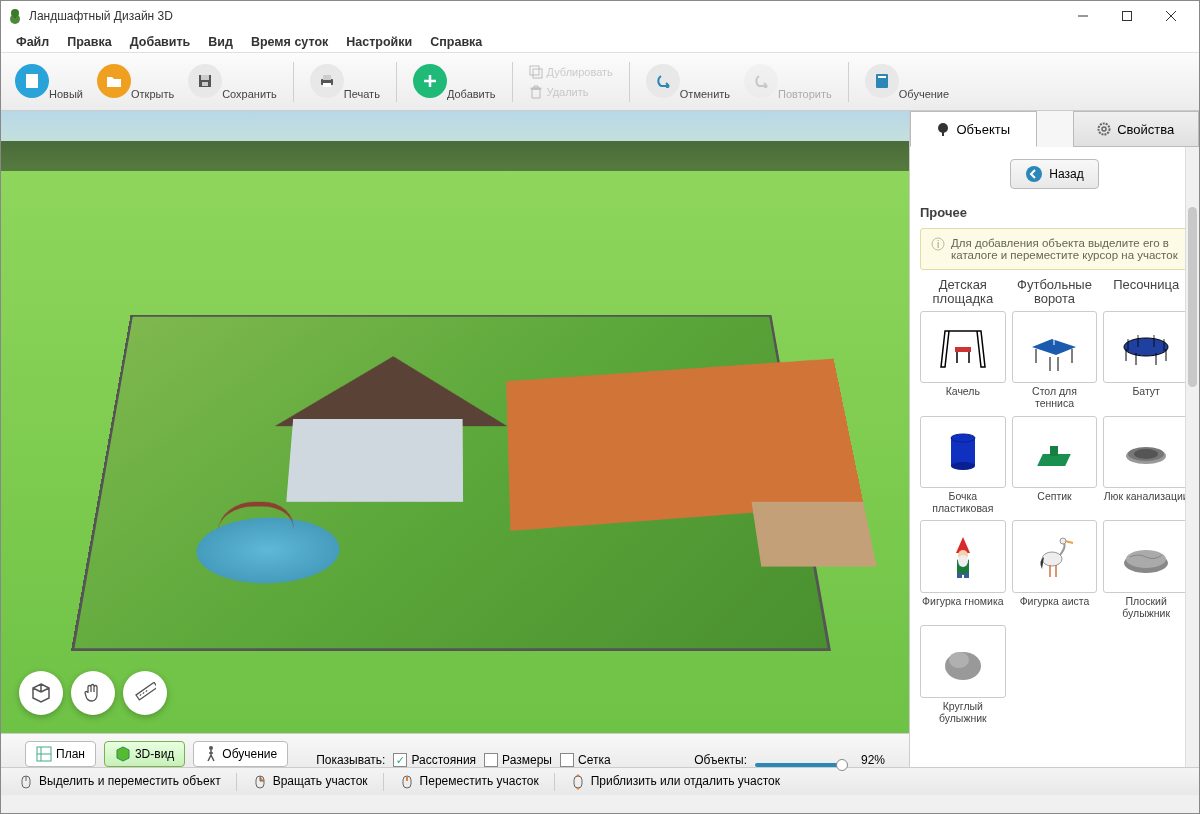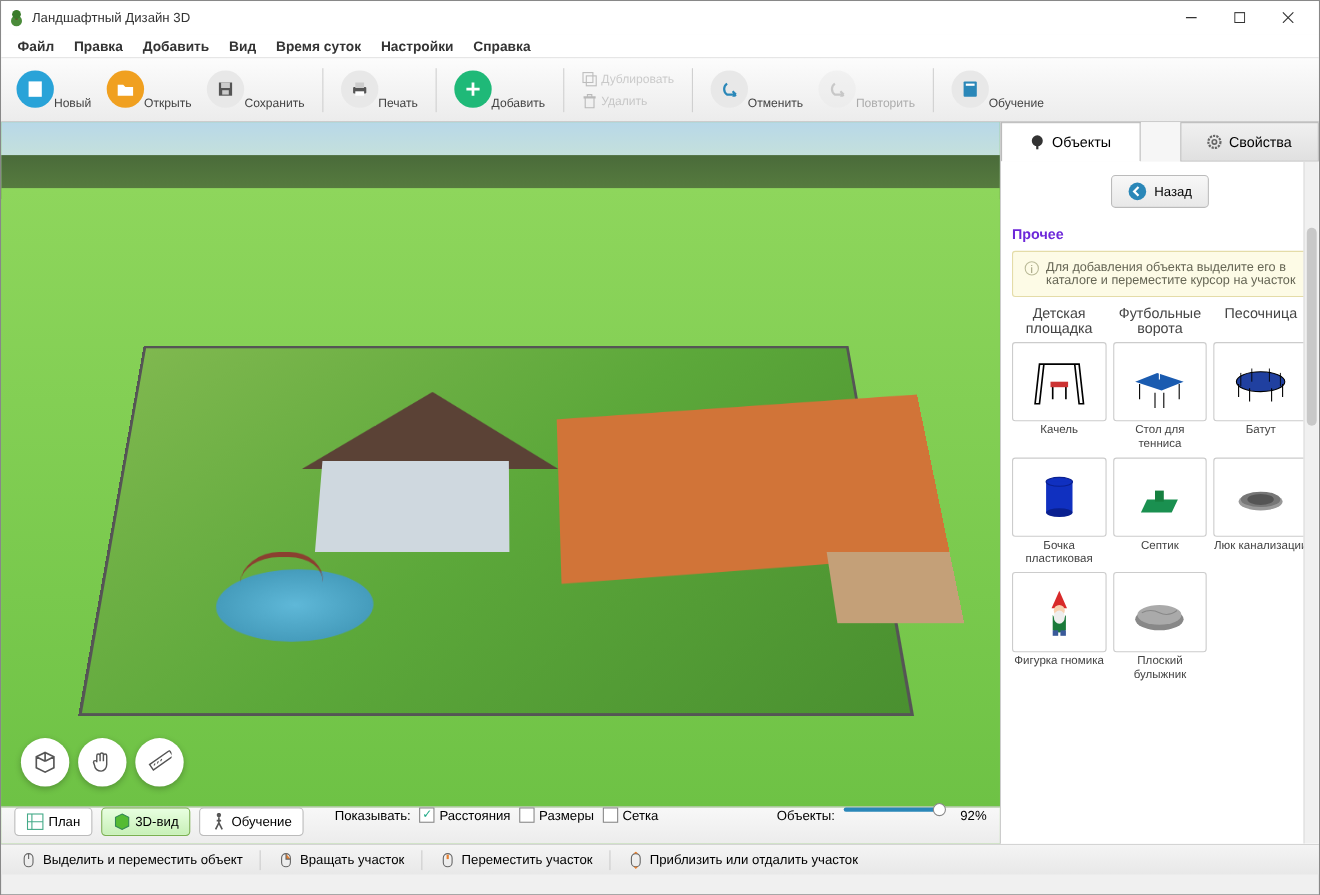--- a/index.html
+++ b/index.html
@@ -27,36 +27,36 @@
 .house1 { position: absolute; left: 180px; top: 60px; width: 260px; height: 200px; }
 .house1 .wall { position: absolute; bottom: 0; left: 20px; width: 190px; height: 110px; background: #cfd8df; }
 .house1 .roof { position: absolute; top: 0; left: 0; width: 260px; height: 100px; background: #5b4236; clip-path: polygon(50% 0%, 100% 100%, 0% 100%); }
 .house2 { position: absolute; left: 440px; top: 80px; width: 380px; height: 260px; }
 .house2 .roof2 { position: absolute; top: 0; left: 0; width: 100%; height: 200px; background: #d17438; transform: skewY(-5deg); }
 .house2 .wall2 { position: absolute; bottom: 0; right: 0; width: 120px; height: 80px; background: #c4a078; }
 .pond { position: absolute; left: 110px; top: 280px; width: 150px; height: 80px; background: radial-gradient(#5fb8d8,#3a90b0); border-radius: 50%; }
 .bridge { position: absolute; left: 130px; top: 260px; width: 80px; height: 35px; border-top: 6px solid #8b4030; border-radius: 40px 40px 0 0; }
 .floatctrls { position: absolute; left: 18px; bottom: 18px; display: flex; gap: 8px; }
 .floatbtn { width: 44px; height: 44px; background: #fff; border-radius: 50%; display: flex; align-items: center; justify-content: center; box-shadow: 0 2px 6px rgba(0,0,0,0.25); cursor: pointer; }
-.viewbar { height: 34px; background: linear-gradient(#f8f8f8,#ececec); border-top: 1px solid #ccc; display: flex; align-items: flex-start; padding: 0 12px; font-size: 12px; gap: 8px; }
+.viewbar { height: 34px; background: linear-gradient(#f8f8f8,#ececec); border-top: 1px solid #ccc; display: flex; align-items: flex-end; padding: 0 24px; font-size: 12px; gap: 8px; }
 .viewtab { display: flex; align-items: center; gap: 4px; padding: 4px 10px; background: #fff; border: 1px solid #bbb; border-radius: 4px; cursor: pointer; }
 .viewtab.active { background: linear-gradient(#e8ffe0,#c8f0b8); border-color: #7ab050; }
 .chk { display: flex; align-items: center; gap: 4px; cursor: pointer; }
 .chkbox { width: 14px; height: 14px; border: 1px solid #888; background: #fff; display: flex; align-items: center; justify-content: center; }
 .chkbox.on::after { content: "✓"; font-size: 11px; color: #2a8; line-height: 1; }
 .slider { width: 90px; height: 4px; background: linear-gradient(90deg,#2a87b8 0%,#2a87b8 92%,#ccc 92%,#ccc 100%); border-radius: 2px; position: relative; }
 .slider .thumb { position: absolute; left: 90%; top: -4px; width: 12px; height: 12px; background: #fff; border: 1px solid #888; border-radius: 50%; }
 .sidepanel { width: 290px; background: #f6f6f6; border-left: 1px solid #ccc; display: flex; flex-direction: column; }
 .sidetabs { display: flex; height: 36px; gap: 36px; }
 .sidetab { flex: 1; display: flex; align-items: center; justify-content: center; gap: 6px; font-size: 13px; background: linear-gradient(#f0f0f0,#e0e0e0); border: 1px solid #bbb; cursor: pointer; }
 .sidetab.active { background: #fff; border-bottom: 1px solid #fff; font-weight: 500; }
 .sidebody { flex: 1; padding: 8px 10px; overflow-y: auto; background: #fff; position: relative; }
 .backbtn { display: inline-flex; align-items: center; gap: 6px; padding: 5px 14px; background: linear-gradient(#f8f8f8,#e8e8e8); border: 1px solid #bbb; border-radius: 4px; cursor: pointer; font-size: 12px; margin: 4px auto 10px; text-align: center; }
 .backwrap { text-align: center; }
-.cathead { font-size: 13px; font-weight: 600; margin: 6px 0 8px; color: #6d28d9; }
+.cathead { font-size: 13px; font-weight: 600; margin: 6px 0 8px; color: #404040; }
 .hint { background: #fdfbe6; border: 1px solid #e4dca8; padding: 8px 10px; font-size: 11.5px; color: #665; margin-bottom: 8px; border-radius: 3px; display: flex; gap: 6px; }
 .searchbox { display: flex; align-items: center; border: 1px solid #ccc; border-radius: 3px; padding: 4px 6px; margin-bottom: 8px; background: #fff; }
 .searchbox input { border: none; outline: none; flex: 1; font-size: 12px; }
 .grid { display: grid; grid-template-columns: repeat(3, 1fr); gap: 6px; }
 .obj { text-align: center; font-size: 10.5px; color: #444; cursor: pointer; }
 .obj .thumb { width: 100%; aspect-ratio: 1/0.85; background: #fff; border: 1px solid #ccc; border-radius: 3px; display: flex; align-items: center; justify-content: center; margin-bottom: 2px; overflow: hidden; }
 .obj .lbl { line-height: 1.15; min-height: 24px; }
 .labelrow { display: grid; grid-template-columns: repeat(3,1fr); gap: 6px; margin-bottom: 4px; }
 .labelrow .l { font-size: 13px; text-align: center; color: #444; line-height: 1.1; }
 .statusbar { height: 28px; background: linear-gradient(#f4f4f4,#e8e8e8); border-top: 1px solid #ccc; display: flex; align-items: center; padding: 0 8px; font-size: 12px; gap: 4px; }
@@ -392,26 +392,48 @@
                 <ellipse cx="28" cy="28" rx="5" ry="6" fill="#eee"></ellipse>
                 <rect x="22" y="40" width="5" height="5" fill="#3a5a9a"></rect>
                 <rect x="29" y="40" width="5" height="5" fill="#3a5a9a"></rect>
               </svg>
             </div>
           <div class="lbl">Фигурка гномика</div>
         </div>
         <div class="obj">
           <div class="thumb">
               <svg width="56" height="48">
+                <ellipse cx="26" cy="26" rx="10" ry="7" fill="#eee" stroke="#999"></ellipse>
+                <path d="M34 22q8-10 2-14" stroke="#999" fill="none" stroke-width="2"></path>
+                <circle cx="37" cy="8" r="3" fill="#eee" stroke="#999"></circle>
+                <path d="M39 8l8 2" stroke="#e8a050" stroke-width="2"></path>
+                <path d="M24 32v12m6-12v12" stroke="#d87040" stroke-width="1.5"></path>
+                <path d="M18 24q-6 4-2 12" fill="#333"></path>
+              </svg>
+            </div>
+          <div class="lbl">Фигурка аиста</div>
+        </div>
+        <div class="obj">
+          <div class="thumb">
+              <svg width="56" height="48">
                 <ellipse cx="28" cy="30" rx="22" ry="10" fill="#888"></ellipse>
                 <ellipse cx="28" cy="26" rx="20" ry="9" fill="#aaa"></ellipse>
                 <path d="M12 24q8-4 16 0t16-2" stroke="#888" fill="none"></path>
               </svg>
             </div>
           <div class="lbl">Плоский булыжник</div>
+        </div>
+        <div class="obj">
+          <div class="thumb">
+              <svg width="56" height="48">
+                <ellipse cx="28" cy="28" rx="18" ry="14" fill="#999"></ellipse>
+                <ellipse cx="24" cy="22" rx="10" ry="8" fill="#b0b0b0"></ellipse>
+              </svg>
+            </div>
+          <div class="lbl">Круглый булыжник</div>
         </div>
       </div>
       <div class="scrolltrack">
           <div class="scrollthumb"></div>
         </div>
     </div>
   </div>
 </div>
 
 <div class="statusbar">

